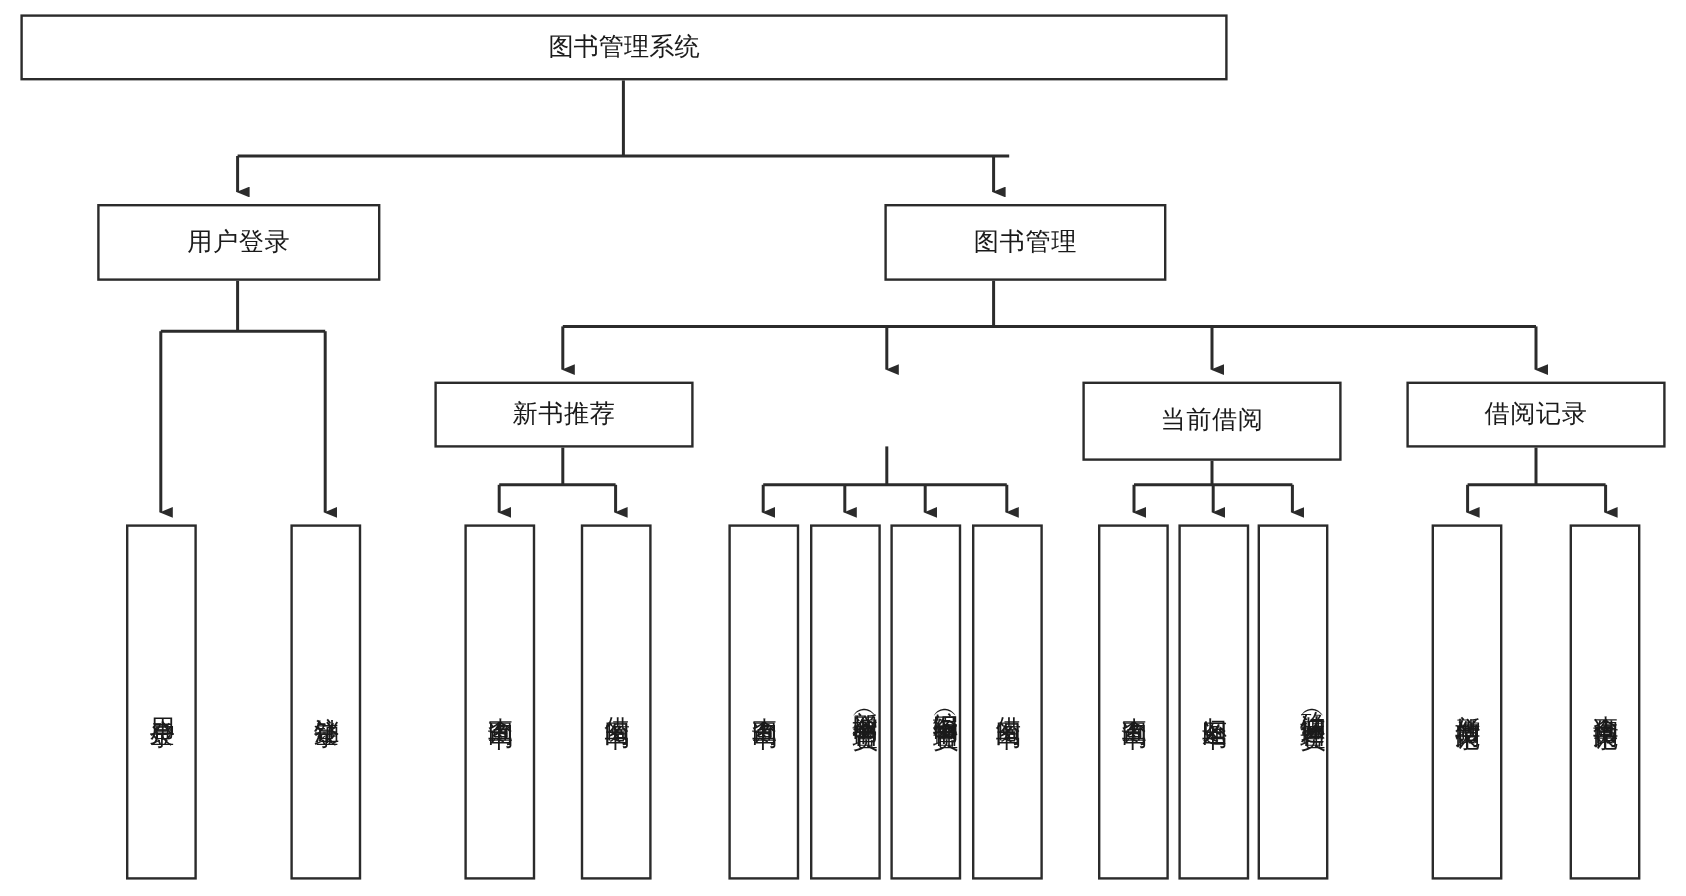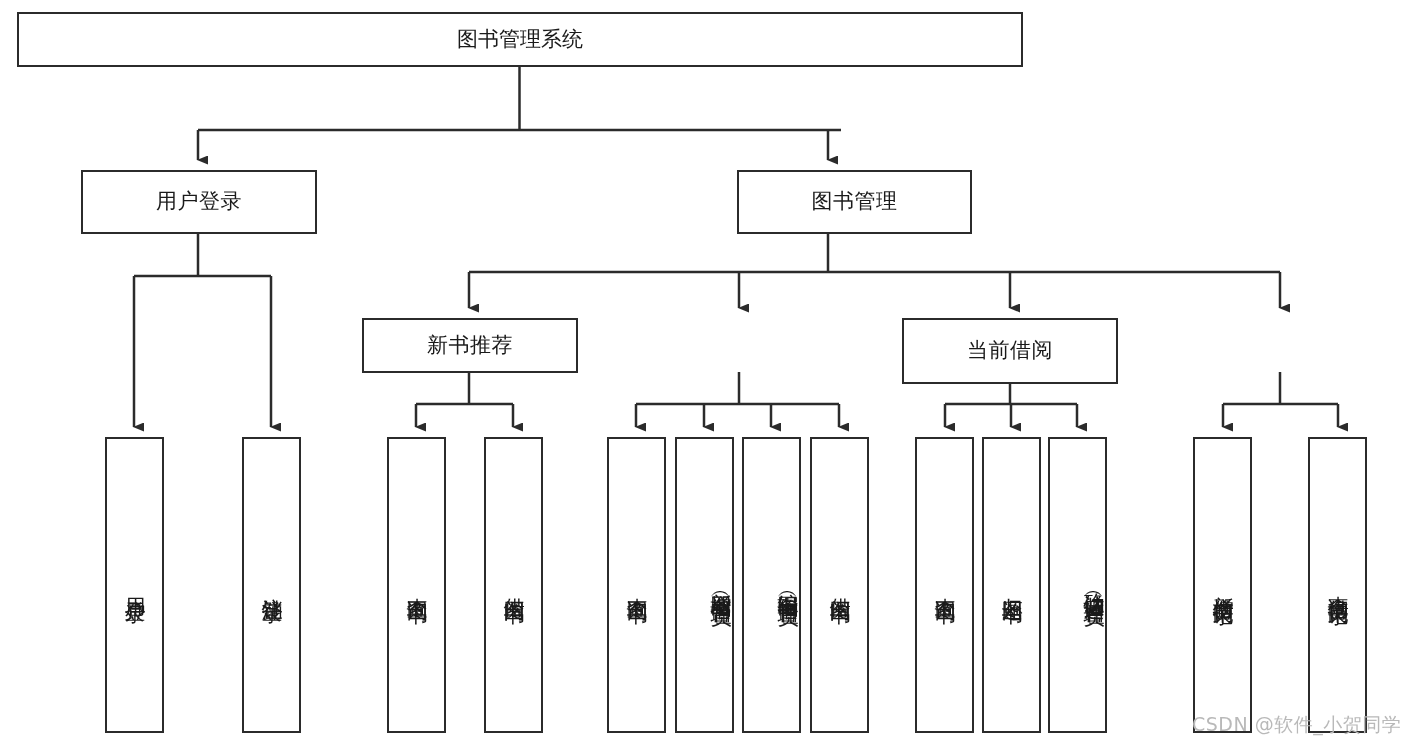--- a/index.html
+++ b/index.html
@@ -121,34 +121,34 @@
     </g>
   </svg>
 
   <div class="node node-root" style="left:17px; top:12px; width:1006px; height:55px;">图书管理系统</div>
 
   <div class="node node-h" style="left:81px; top:170px; width:236px; height:64px;">用户登录</div>
   <div class="node node-h" style="left:711px; top:170px; width:235px; height:64px;margin-left:26px;">图书管理</div>
 
   <div class="node node-h" style="left:362px; top:318px; width:216px; height:55px;">新书推荐</div>
   <div class="node node-h" style="left:902px; top:318px; width:216px; height:66px;">当前借阅</div>
+  <div class="node node-h" style="left:1172px; top:318px; width:216px; height:55px;">借阅记录</div>
 
   <div class="node node-v center-v" style="left:105px; top:437px; width:59px; height:296px;">用户登录</div>
   <div class="node node-v center-v" style="left:242px; top:437px; width:59px; height:296px;">注销登录</div>
 
   <div class="node node-v center-v" style="left:387px; top:437px; width:59px; height:296px;">查询图书</div>
   <div class="node node-v center-v" style="left:484px; top:437px; width:59px; height:296px;">借阅图书</div>
 
   <div class="node node-v center-v" style="left:607px; top:437px; width:59px; height:296px;">查询图书</div>
   <div class="node node-v" style="left:675px; top:437px; width:59px; height:296px;">新增图书（管理员）</div>
   <div class="node node-v" style="left:742px; top:437px; width:59px; height:296px;">编辑图书（管理员）</div>
   <div class="node node-v center-v" style="left:810px; top:437px; width:59px; height:296px;">借阅图书</div>
 
   <div class="node node-v center-v" style="left:915px; top:437px; width:59px; height:296px;">查询图书</div>
   <div class="node node-v center-v" style="left:982px; top:437px; width:59px; height:296px;">归还图书</div>
   <div class="node node-v" style="left:1048px; top:437px; width:59px; height:296px;">确认归还（管理员）</div>
 
   <div class="node node-v center-v" style="left:1193px; top:437px; width:59px; height:296px;">新增借阅记录</div>
   <div class="node node-v center-v" style="left:1308px; top:437px; width:59px; height:296px;">查询借阅记录</div>
 
-  <div class="watermark">CSDN @软件_小贺同学</div>
 
 </div>
 
 </body></html>

